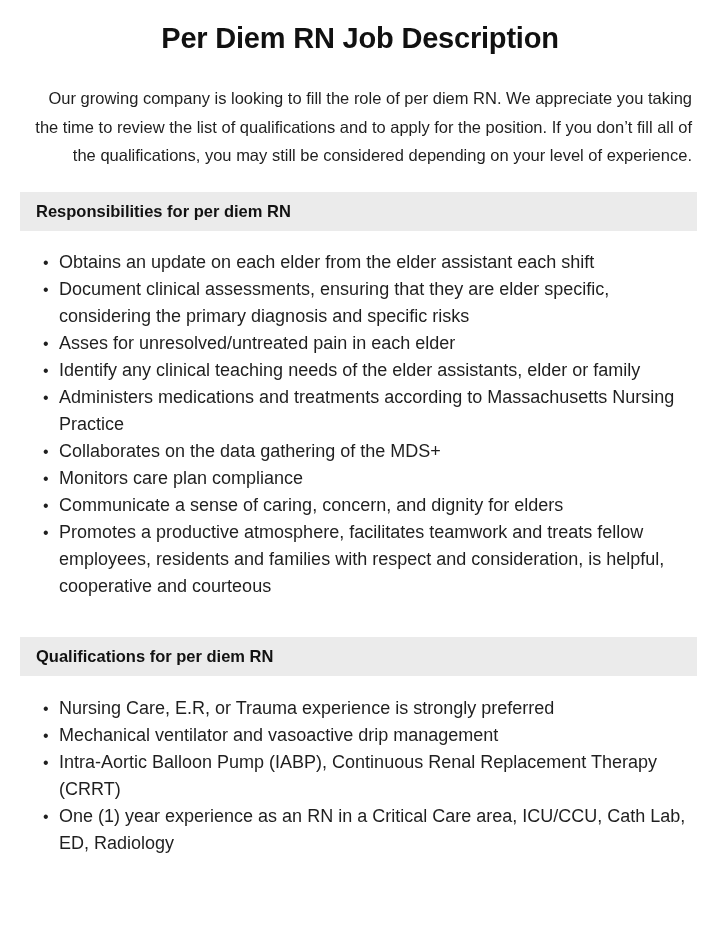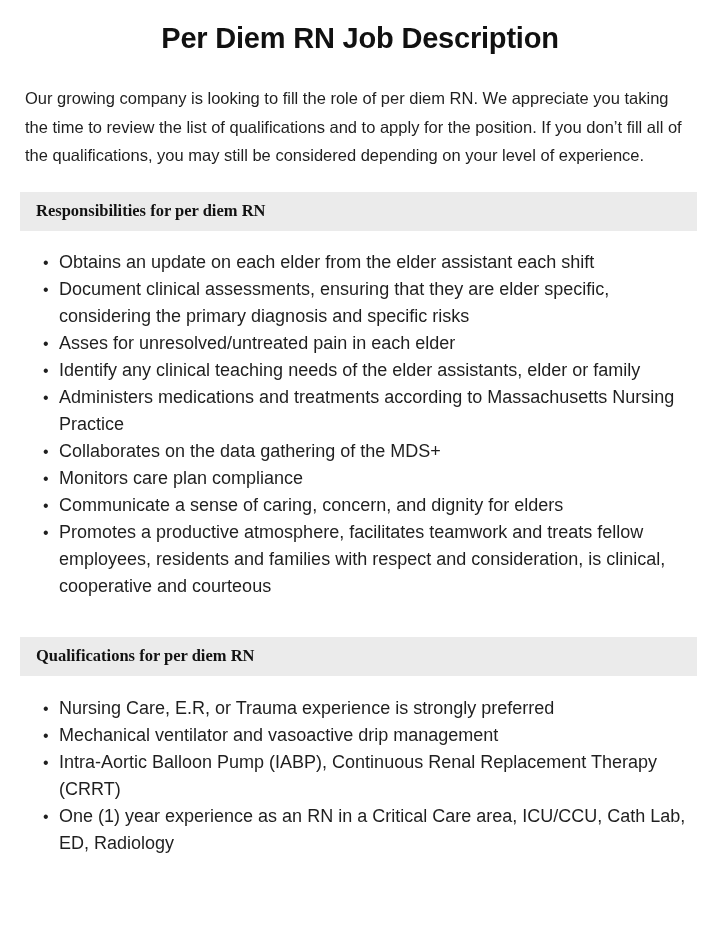--- a/index.html
+++ b/index.html
@@ -33,34 +33,34 @@
     padding: 6px 20px 0 20px;
     line-height: 40px;
   }
   .intro {
     margin: 4px;
     padding: 14px 24px 0 21px;
     font-size: 16.5px;
     line-height: 28.5px;
     color: #1f1f1f;
     max-width: 700px;
+    text-align: right;
   }
   .section {
     margin: 0;
     padding: 0;
   }
   .section-header {
     margin: 22px 23px 0 20px;
     background: #ebebeb;
     height: 39px;
     display: flex;
     align-items: center;
     padding: 0 16px;
     box-sizing: border-box;
-    font-family: Liberation Serif, serif;
   }
   .section-header-text {
     font-size: 16.5px;
     font-weight: bold;
     color: #121212;
     line-height: 20px;
   }
   ul.bullets {
     list-style: none;
     margin: 0;
@@ -111,21 +111,21 @@
     </div>
     <ul class="bullets">
       <li>Obtains an update on each elder from the elder assistant each shift</li>
       <li>Document clinical assessments, ensuring that they are elder specific, considering the primary diagnosis and specific risks</li>
       <li>Asses for unresolved/untreated pain in each elder</li>
       <li>Identify any clinical teaching needs of the elder assistants, elder or family</li>
       <li>Administers medications and treatments according to Massachusetts Nursing Practice</li>
       <li>Collaborates on the data gathering of the MDS+</li>
       <li>Monitors care plan compliance</li>
       <li>Communicate a sense of caring, concern, and dignity for elders</li>
-      <li>Promotes a productive atmosphere, facilitates teamwork and treats fellow employees, residents and families with respect and consideration, is clinical, cooperative and courteous</li>
+      <li>Promotes a productive atmosphere, facilitates teamwork and treats fellow employees, residents and families with respect and consideration, is helpful, cooperative and courteous</li>
     </ul>
   </div>
 
   <div class="section section-qualifications">
     <div class="section-header">
       <span class="section-header-text">Qualifications for per diem RN</span>
     </div>
     <ul class="bullets">
       <li>Nursing Care, E.R, or Trauma experience is strongly preferred</li>
       <li>Mechanical ventilator and vasoactive drip management</li>

